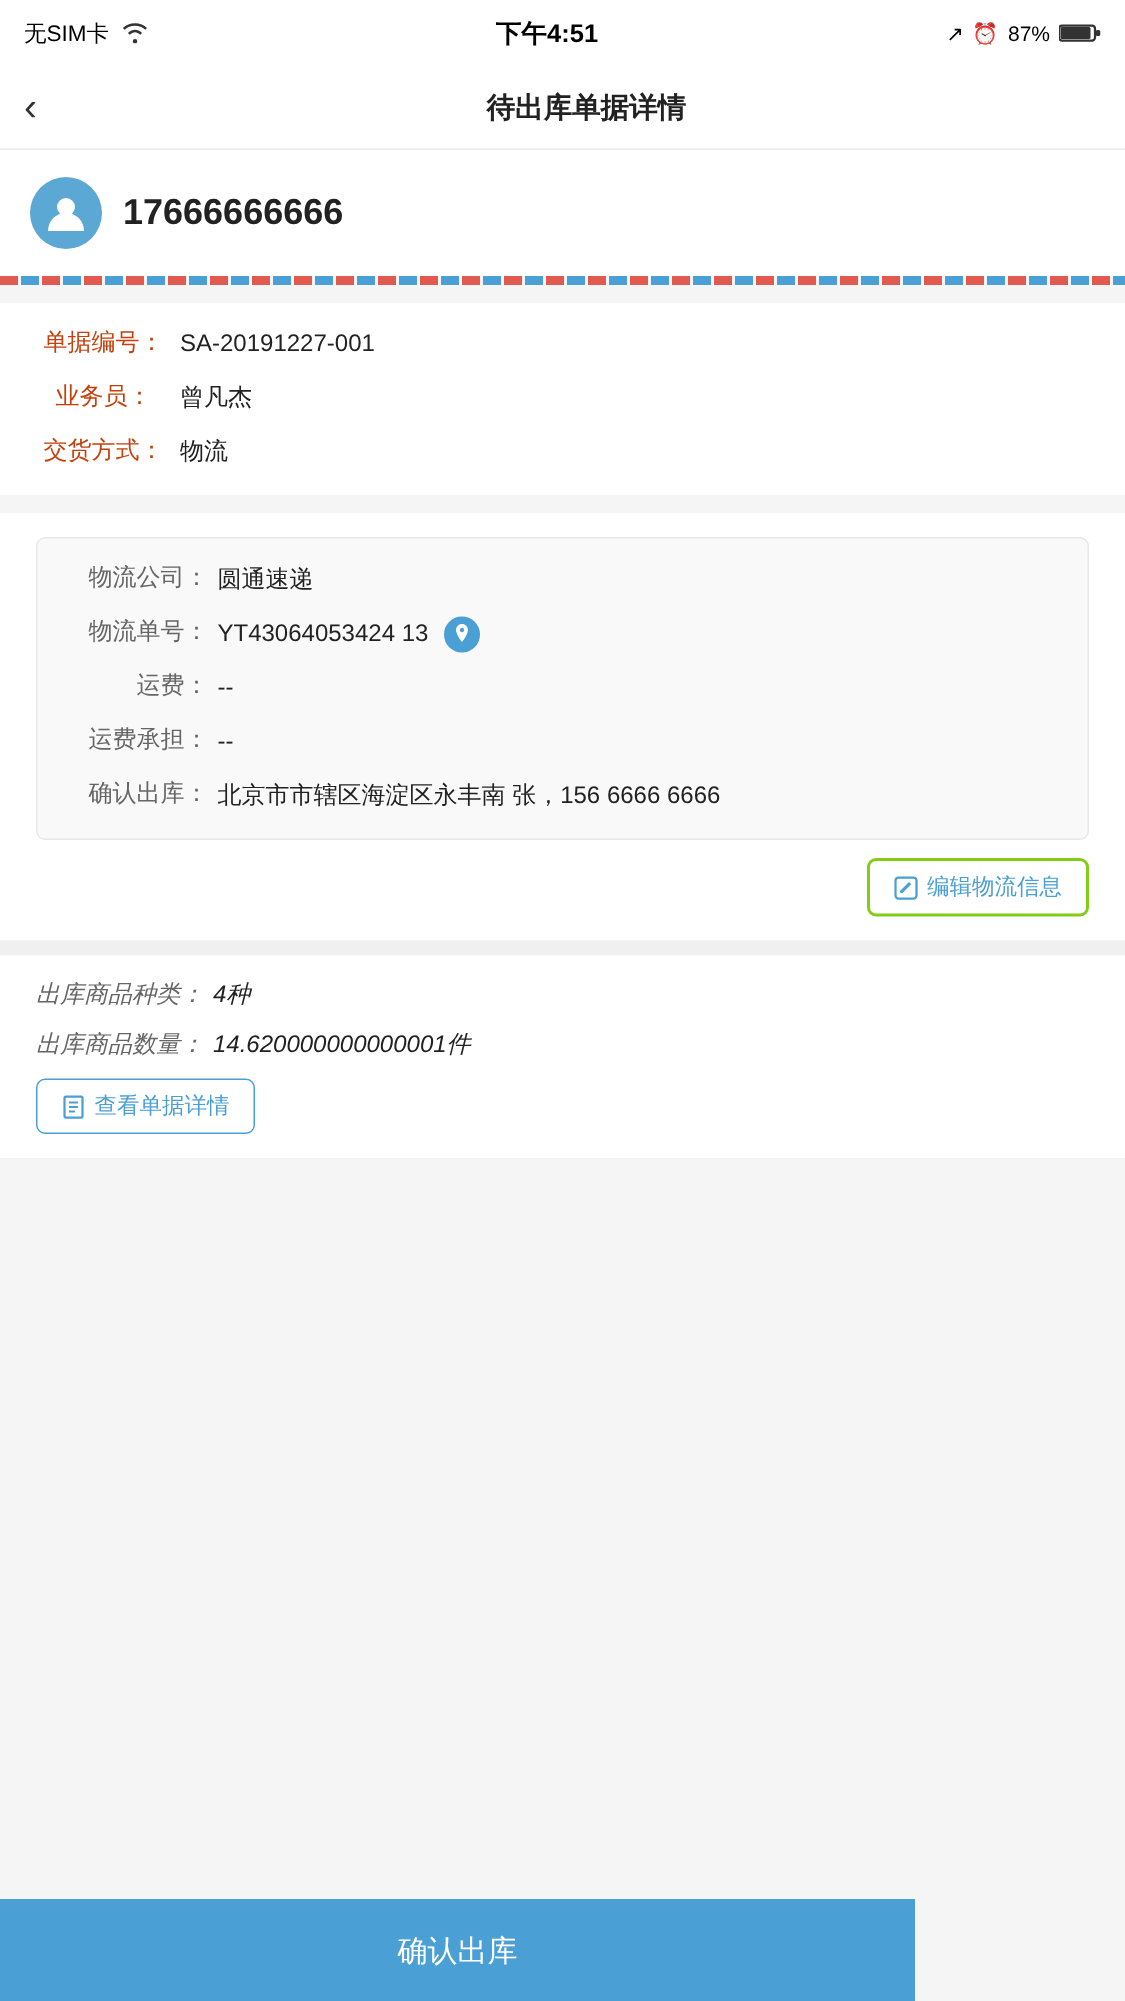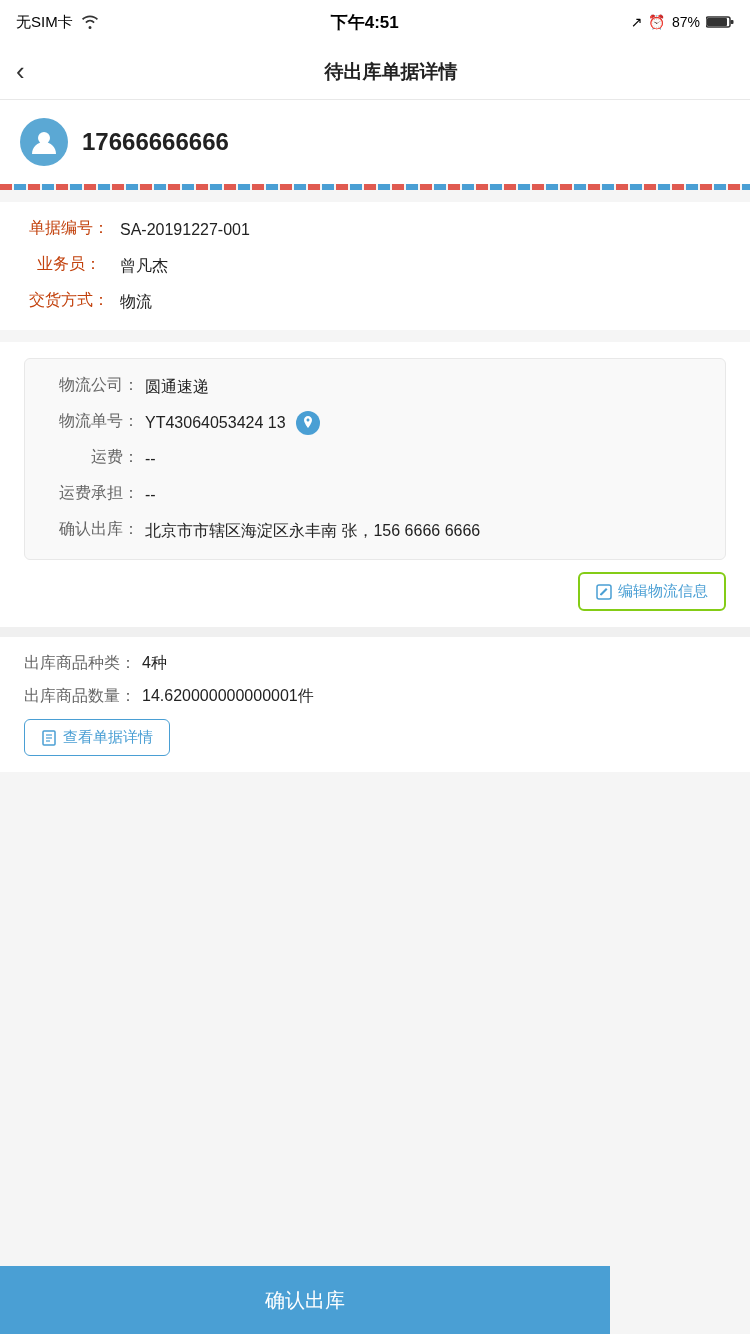--- a/index.html
+++ b/index.html
@@ -194,20 +194,21 @@
     .goods-section {
       background: #fff;
       padding: 16px 24px;
     }
 
     .goods-row {
       display: flex;
       align-items: center;
       margin-bottom: 12px;
       font-size: 16px;
+      font-style: italic;
     }
     .goods-row:last-child { margin-bottom: 0; }
     .goods-label {
       color: #666;
       min-width: 110px;
       margin-right: 6px;
     }
     .goods-value {
       color: #222;
     }

